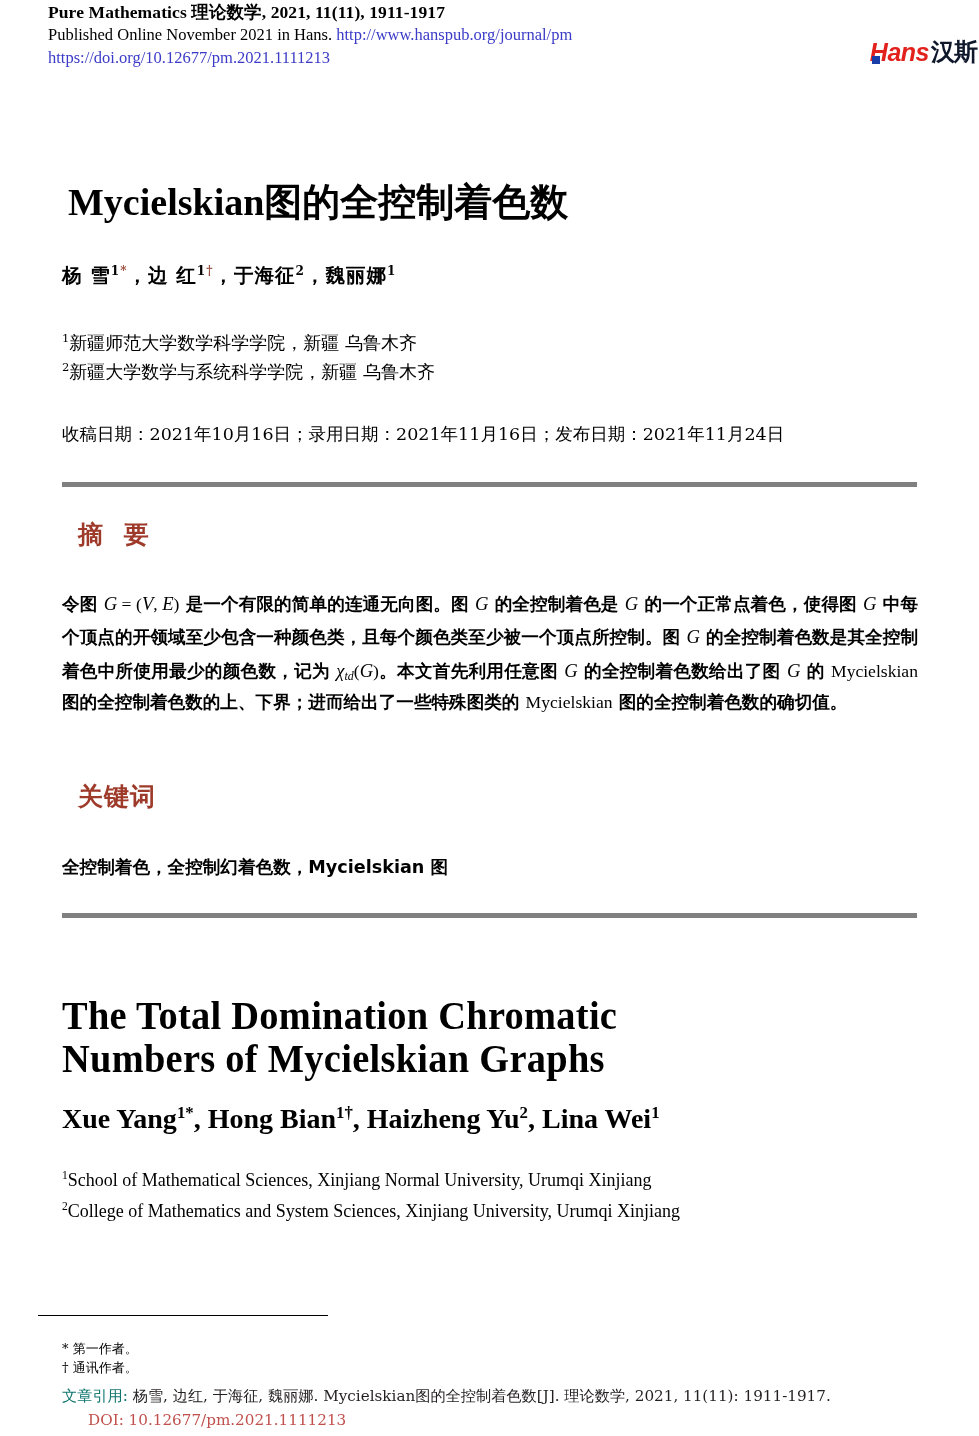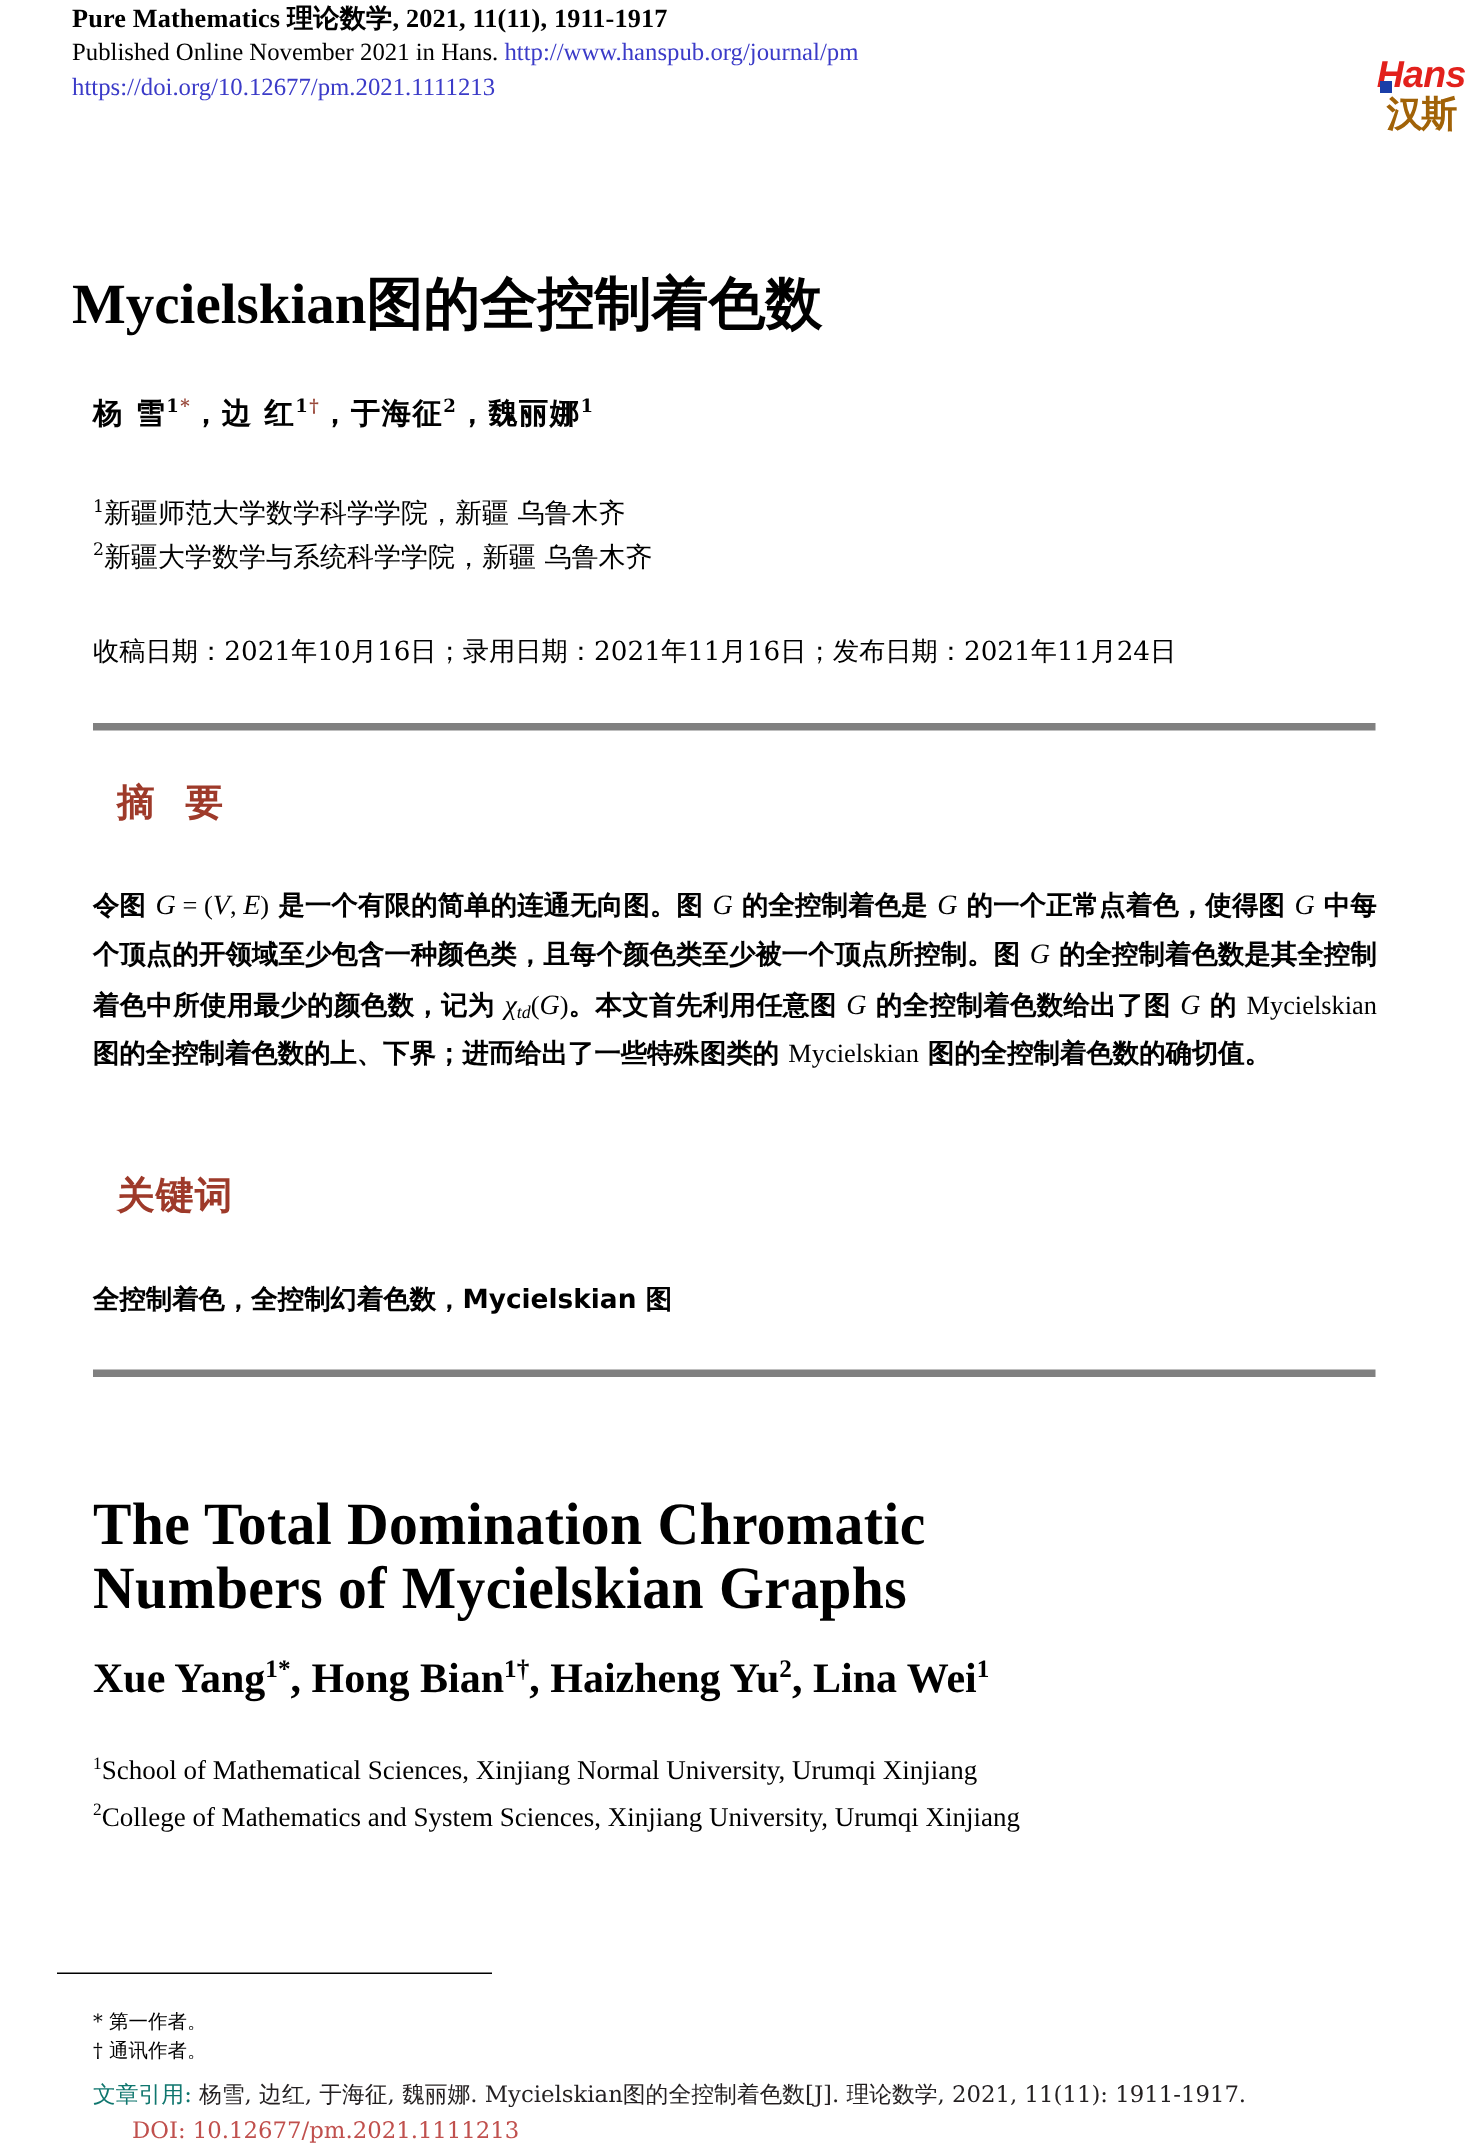--- a/index.html
+++ b/index.html
@@ -61,21 +61,20 @@
 
   
   .logo {
     position: absolute;
     right: 2px;
     top: 38px;
     height: 28px;
     display: flex;
     align-items: center;
     gap: 2px;
-    flex-direction: column;
   }
   .logo-hans {
     position: relative;
     font-family: "Liberation Sans", sans-serif;
     font-weight: bold;
     font-style: italic;
     font-size: 25px;
     color: #e2211c;
     letter-spacing: -0.5px;
     line-height: 1;
@@ -85,29 +84,29 @@
     left: 2px;
     bottom: 1px;
     width: 8px;
     height: 8px;
     background: #1a3ea8;
   }
   .logo-cn {
     font-family: Liberation Sans, sans-serif;
     font-weight: bold;
     font-size: 24px;
-    color: #a16207;
+    color: #0f172a;
     line-height: 1;
     letter-spacing: -1px;
   }
 
   
   .cn-title {
     position: absolute;
-    left: 48px;
+    left: 68px;
     top: 155px;
     width: 860px;
     font-family: "DejaVu Sans", sans-serif;
     font-weight: bold;
     font-size: 38px;
     line-height: 1.18;
     letter-spacing: 0px;
   }
   .cn-title .latin {
     font-family: "Liberation Serif", serif;

